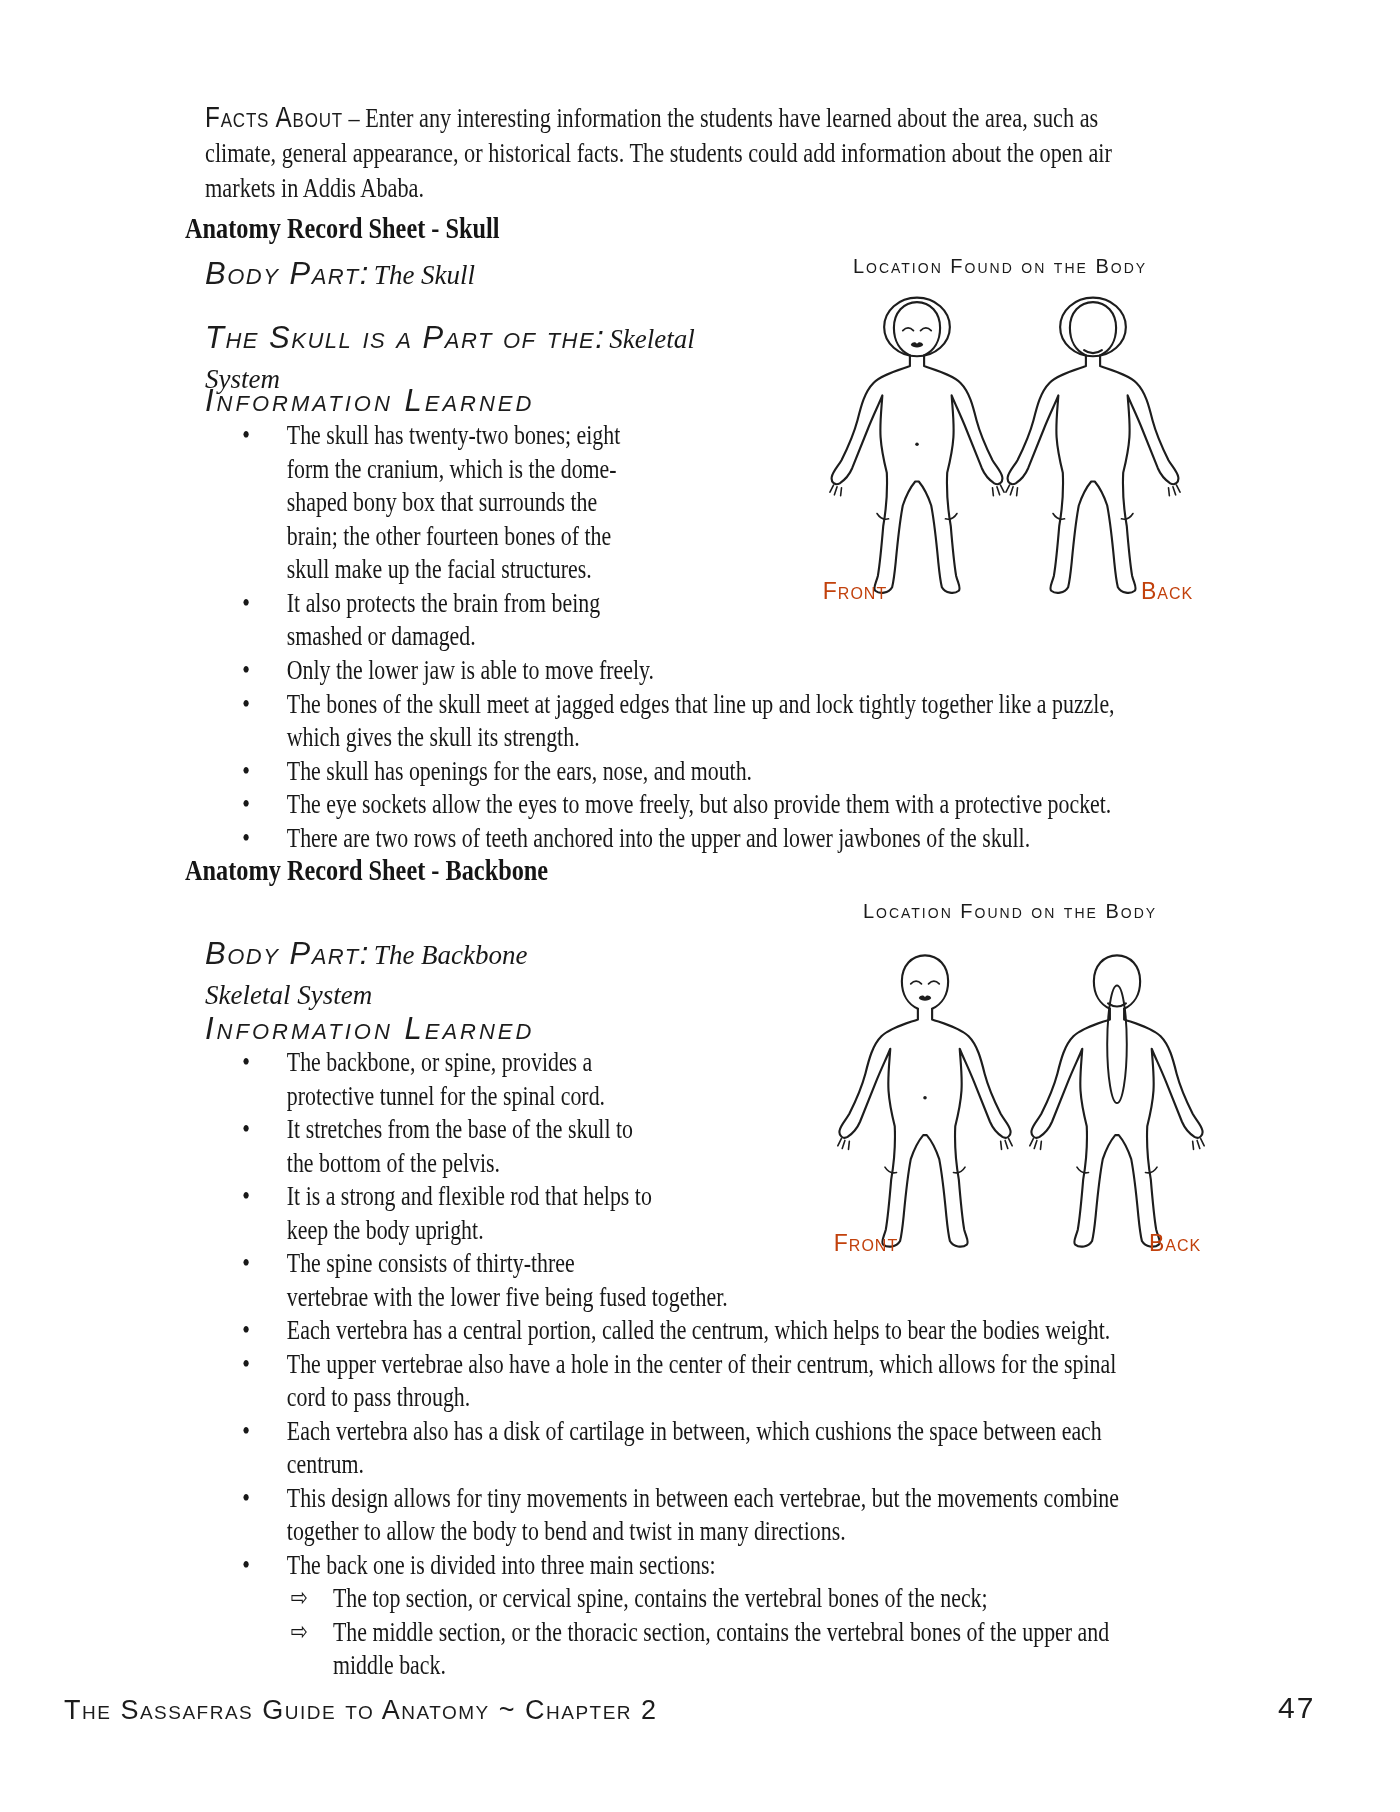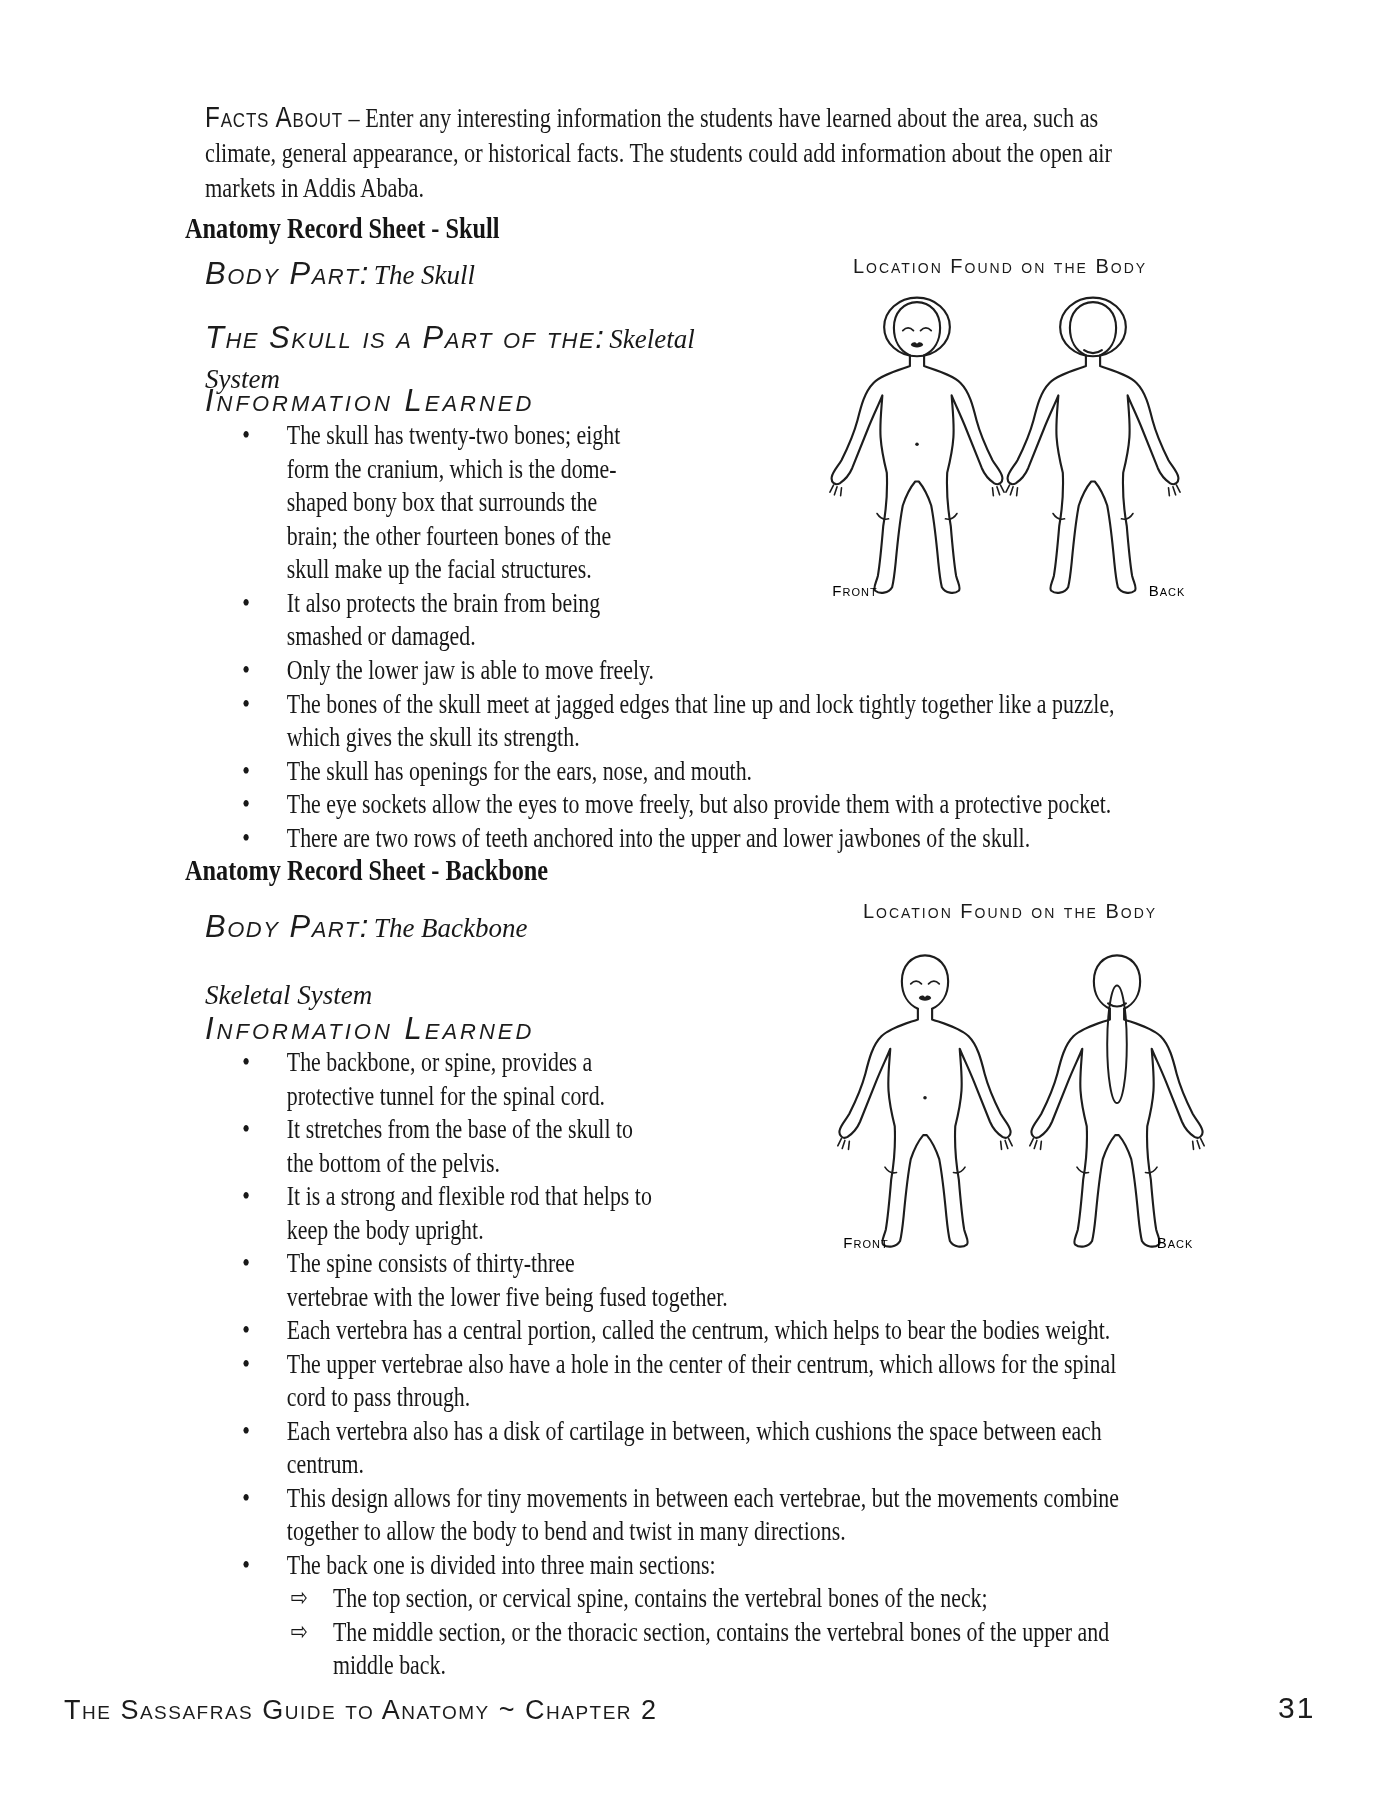--- a/index.html
+++ b/index.html
@@ -48,21 +48,21 @@
     content:"\21E8"; left:106px; top:-1px;
     font-family:"DejaVu Sans", sans-serif; font-size:25px;
   }
 
   .loc-title {
     position:absolute; text-align:center;
     font-size:20px; letter-spacing:2px; line-height:35px; color:#1b1b1b;
   }
   .fb-label {
     position:absolute; text-align:center; width:90px;
-    font-size:15px; letter-spacing:1px; line-height:26px; color:#000000;
+    font-size:23px; letter-spacing:1px; line-height:26px; color:#c2410c;
   }
   svg.figure { position:absolute; overflow:visible; }
 
   .footer-title {
     position:absolute; left:64px; top:1694px;
     font-size:27px; letter-spacing:1.5px; line-height:33px;
   }
   .page-number {
     position:absolute; left:1278px; top:1690px;
     font-size:30px; letter-spacing:2px; line-height:36px;
@@ -134,21 +134,21 @@
   </svg>
   <svg class="figure" viewBox="0 0 200 340" style="left:1004px; top:295px; width:178px; height:302px">
     <use href="#body-back"></use>
     <ellipse cx="100" cy="36" rx="37" ry="33" fill="none" stroke="#1d1d1d" stroke-width="2.4"></ellipse>
   </svg>
   <div class="fb-label sc" style="left:810px; top:578px">Front</div>
   <div class="fb-label sc" style="left:1122px; top:578px">Back</div>
 
   <h2 class="section-heading squeeze" style="top:852px">Anatomy Record Sheet - Backbone</h2>
 
-  <div class="field" style="top:909px"><span class="sc flabel">Body Part:</span> <span class="serif fvalue">The Backbone</span></div>
+  <div class="field" style="top:936px"><span class="sc flabel">Body Part:</span> <span class="serif fvalue">The Backbone</span></div>
 
   <div class="field" style="top:937px"><span class="serif fvalue pre">
 Skeletal System</span></div>
 
   <div class="field" style="top:1011px"><span class="sc flabel wide-ls">Information Learned</span></div>
 
   <ul class="bullets squeeze" style="top:1046px">
     <li>The backbone, or spine, provides a
 protective tunnel for the spinal cord.</li>
     <li>It stretches from the base of the skull to
@@ -176,15 +176,15 @@
     <use href="#body-front"></use>
   </svg>
   <svg class="figure" viewBox="0 0 200 340" style="left:1028px; top:948px; width:178px; height:303px">
     <use href="#body-back"></use>
     <ellipse cx="100" cy="108" rx="11" ry="66" fill="none" stroke="#1d1d1d" stroke-width="2.2"></ellipse>
   </svg>
   <div class="fb-label sc" style="left:821px; top:1230px">Front</div>
   <div class="fb-label sc" style="left:1130px; top:1230px">Back</div>
 
   <div class="footer-title sc">The Sassafras Guide to Anatomy ~ Chapter 2</div>
-  <div class="page-number sc">31</div>
+  <div class="page-number sc">47</div>
 
 </div>
 
 </body></html>

